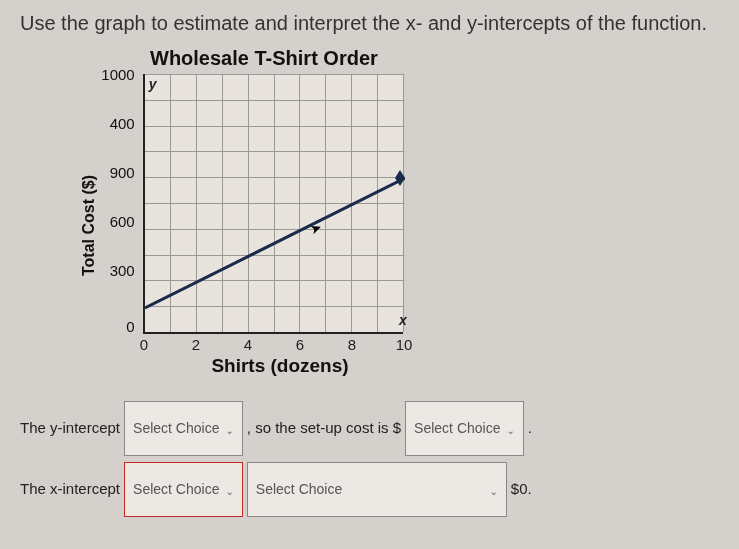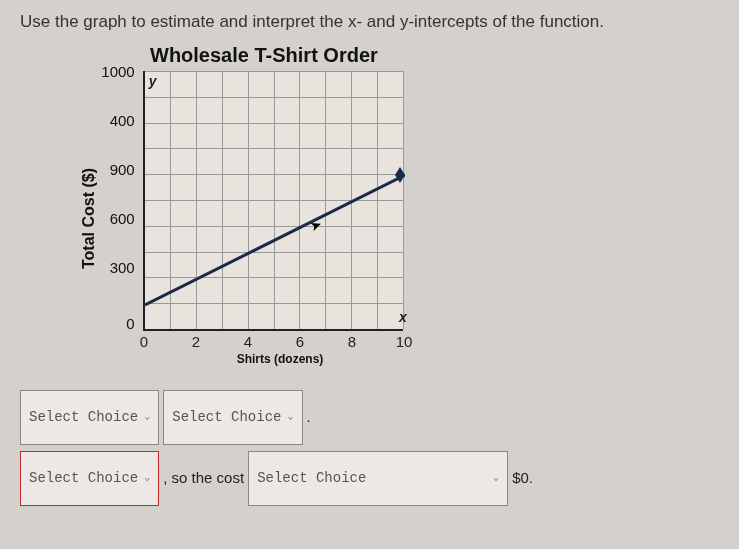--- a/index.html
+++ b/index.html
@@ -5,21 +5,21 @@
     * { box-sizing: border-box; margin: 0; padding: 0; }
     body {
       font-family: Arial, sans-serif;
       background: #d4d0cc;
       width: 739px;
       height: 549px;
       padding: 12px 20px;
       color: #222;
     }
     .prompt {
-      font-size: 17px;
+      font-size: 20px;
       margin-bottom: 12px;
       color: #333;
     }
     .chart-container {
       margin-left: 60px;
       margin-bottom: 24px;
     }
     .chart-title {
       font-size: 20px;
       font-weight: bold;
@@ -98,50 +98,49 @@
       display: flex;
       width: 260px;
       margin-left: 44px;
       font-size: 15px;
       justify-content: space-between;
       margin-top: 2px;
     }
     .x-ticks div { width: 0; display: flex; justify-content: center; }
     .x-label {
       font-weight: bold;
-      font-size: 12px;
+      font-size: 19px;
       margin-top: 2px;
       margin-left: 56px;
       color: #111;
     }
     .fill-area {
       margin-top: 18px;
       font-size: 15px;
       line-height: 2.4;
       color: #222;
     }
     .fill-row {
       display: flex;
       align-items: center;
       gap: 4px;
       flex-wrap: wrap;
       margin-bottom: 6px;
     }
     .select {
       display: inline-flex;
-      align-items: center;
+      align-items: flex-end;
       gap: 6px;
       border: 1px solid #888;
       background: #ece9e4;
       padding: 18px 8px;
       font-size: 14px;
       color: #555;
       cursor: pointer;
       line-height: 1.2;
-      font-family: Liberation Mono, monospace;
     }
     .select.red { border-color: #c62828; }
     .chev { font-size: 10px; color: #666; }
     .cursor-arrow {
       position: absolute;
       font-size: 14px;
       color: #000;
       transform: rotate(-20deg);
     }
   </style>
@@ -204,35 +203,37 @@
         <div>8</div>
         <div>10</div>
       </div>
       <div class="x-label">Shirts (dozens)</div>
     </div>
   </div>
 </div>
 
 <div class="fill-area">
   <div class="fill-row">
+    <span>The y-intercept</span>
     <span class="select">
       <span>Select Choice</span>
       <span class="chev">⌄</span>
     </span>
+    <span>, so the set-up cost is $</span>
     <span class="select">
       <span>Select Choice</span>
       <span class="chev">⌄</span>
     </span>
     <span>.</span>
   </div>
   <div class="fill-row">
+    <span>The x-intercept</span>
     <span class="select red">
       <span>Select Choice</span>
       <span class="chev">⌄</span>
     </span>
-    <span>, so the cost</span>
     <span class="select" style="min-width:260px">
       <span>Select Choice</span>
       <span class="chev" style="margin-left:auto">⌄</span>
     </span>
     <span>$0.</span>
   </div>
 </div>
 
 </body></html>

